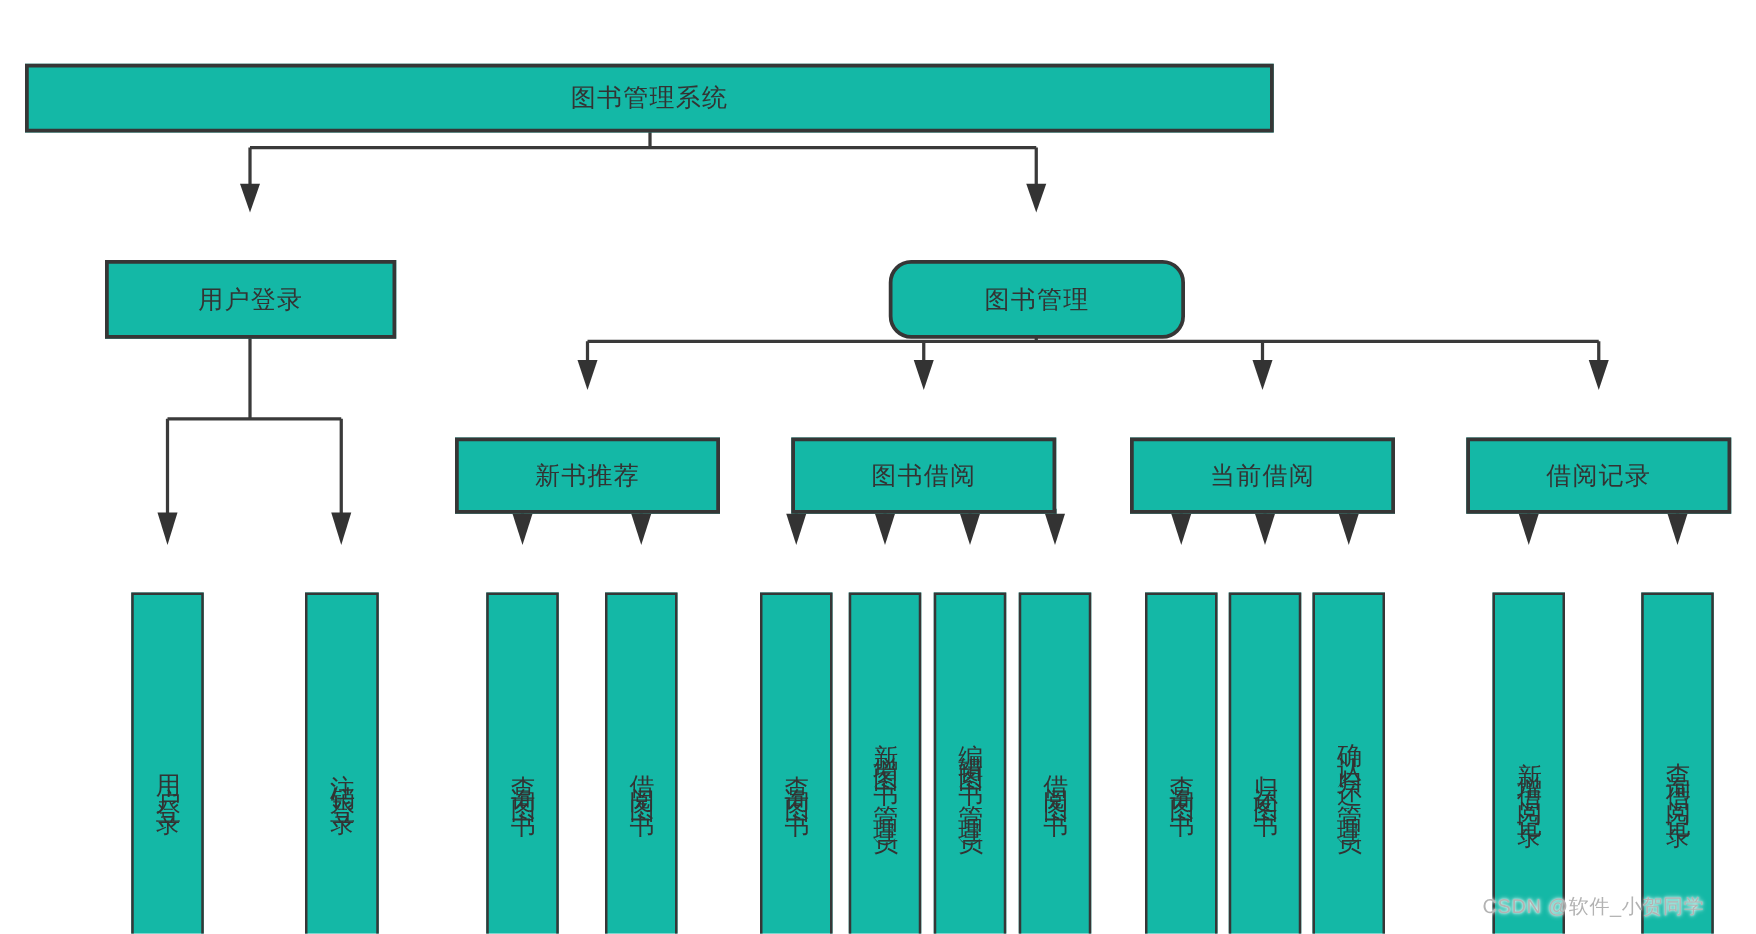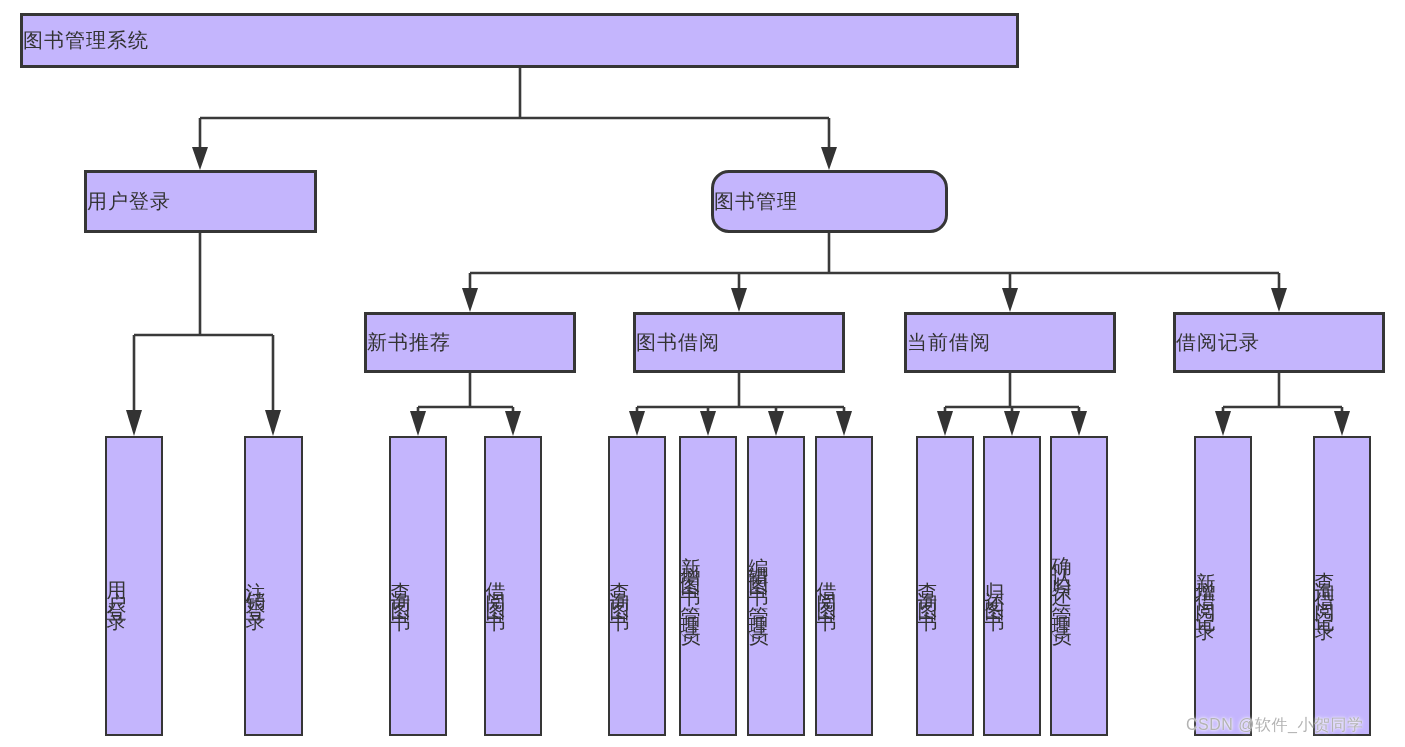--- a/index.html
+++ b/index.html
@@ -14,28 +14,29 @@
     position:relative;
     width:1405px;height:747px;
     background:var(--bg);
     font-family:"Liberation Sans","DejaVu Sans",sans-serif;
     overflow:hidden;
   }
   .connectors{position:absolute;left:0;top:0;z-index:1;}
   .box{
     position:absolute;
     box-sizing:border-box;
-    background:#c4b5fd;
+    background:#14b8a6;
     border:3px solid var(--border);
     color:var(--text);
-    display:flex;align-items:center;
+    display:flex;align-items:center;justify-content:center;
     font-size:20px;
     letter-spacing:1px;
     z-index:2;
     text-align:center;
+    margin-top:38px;
   }
   .box .vtext{
     writing-mode:vertical-rl;
     text-orientation:mixed;
     letter-spacing:10px;
     line-height:1;
     white-space:nowrap;
   }
   .lvl4{border-width:2px;}
   .watermark{

